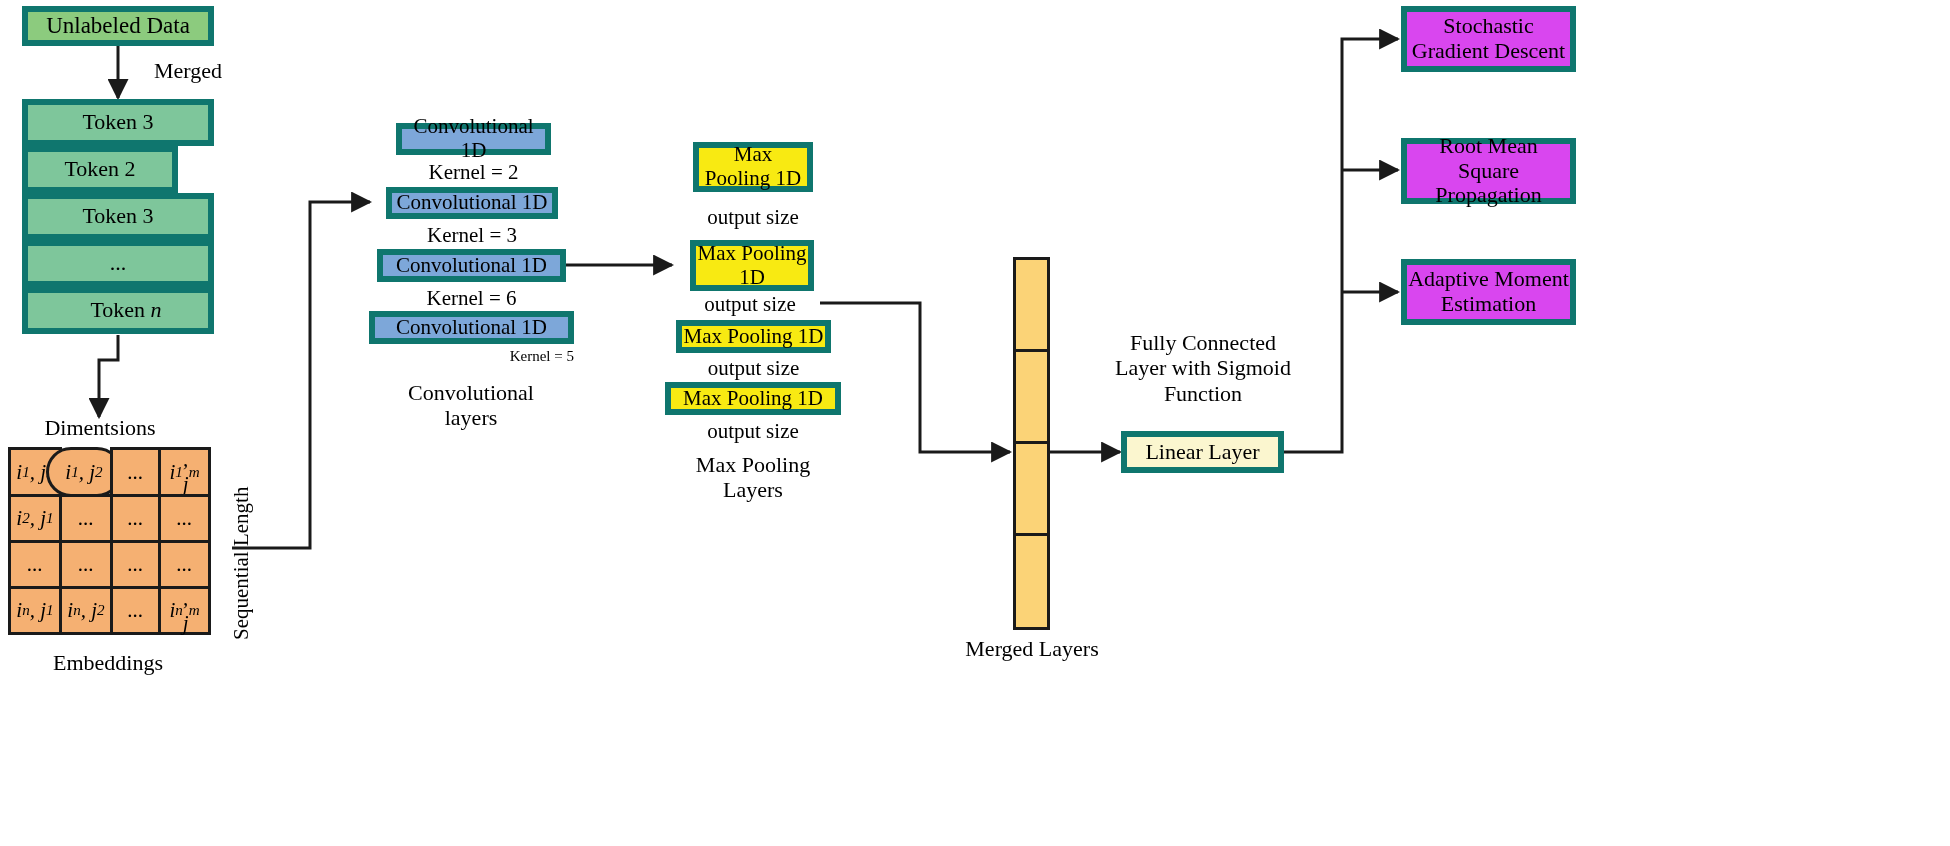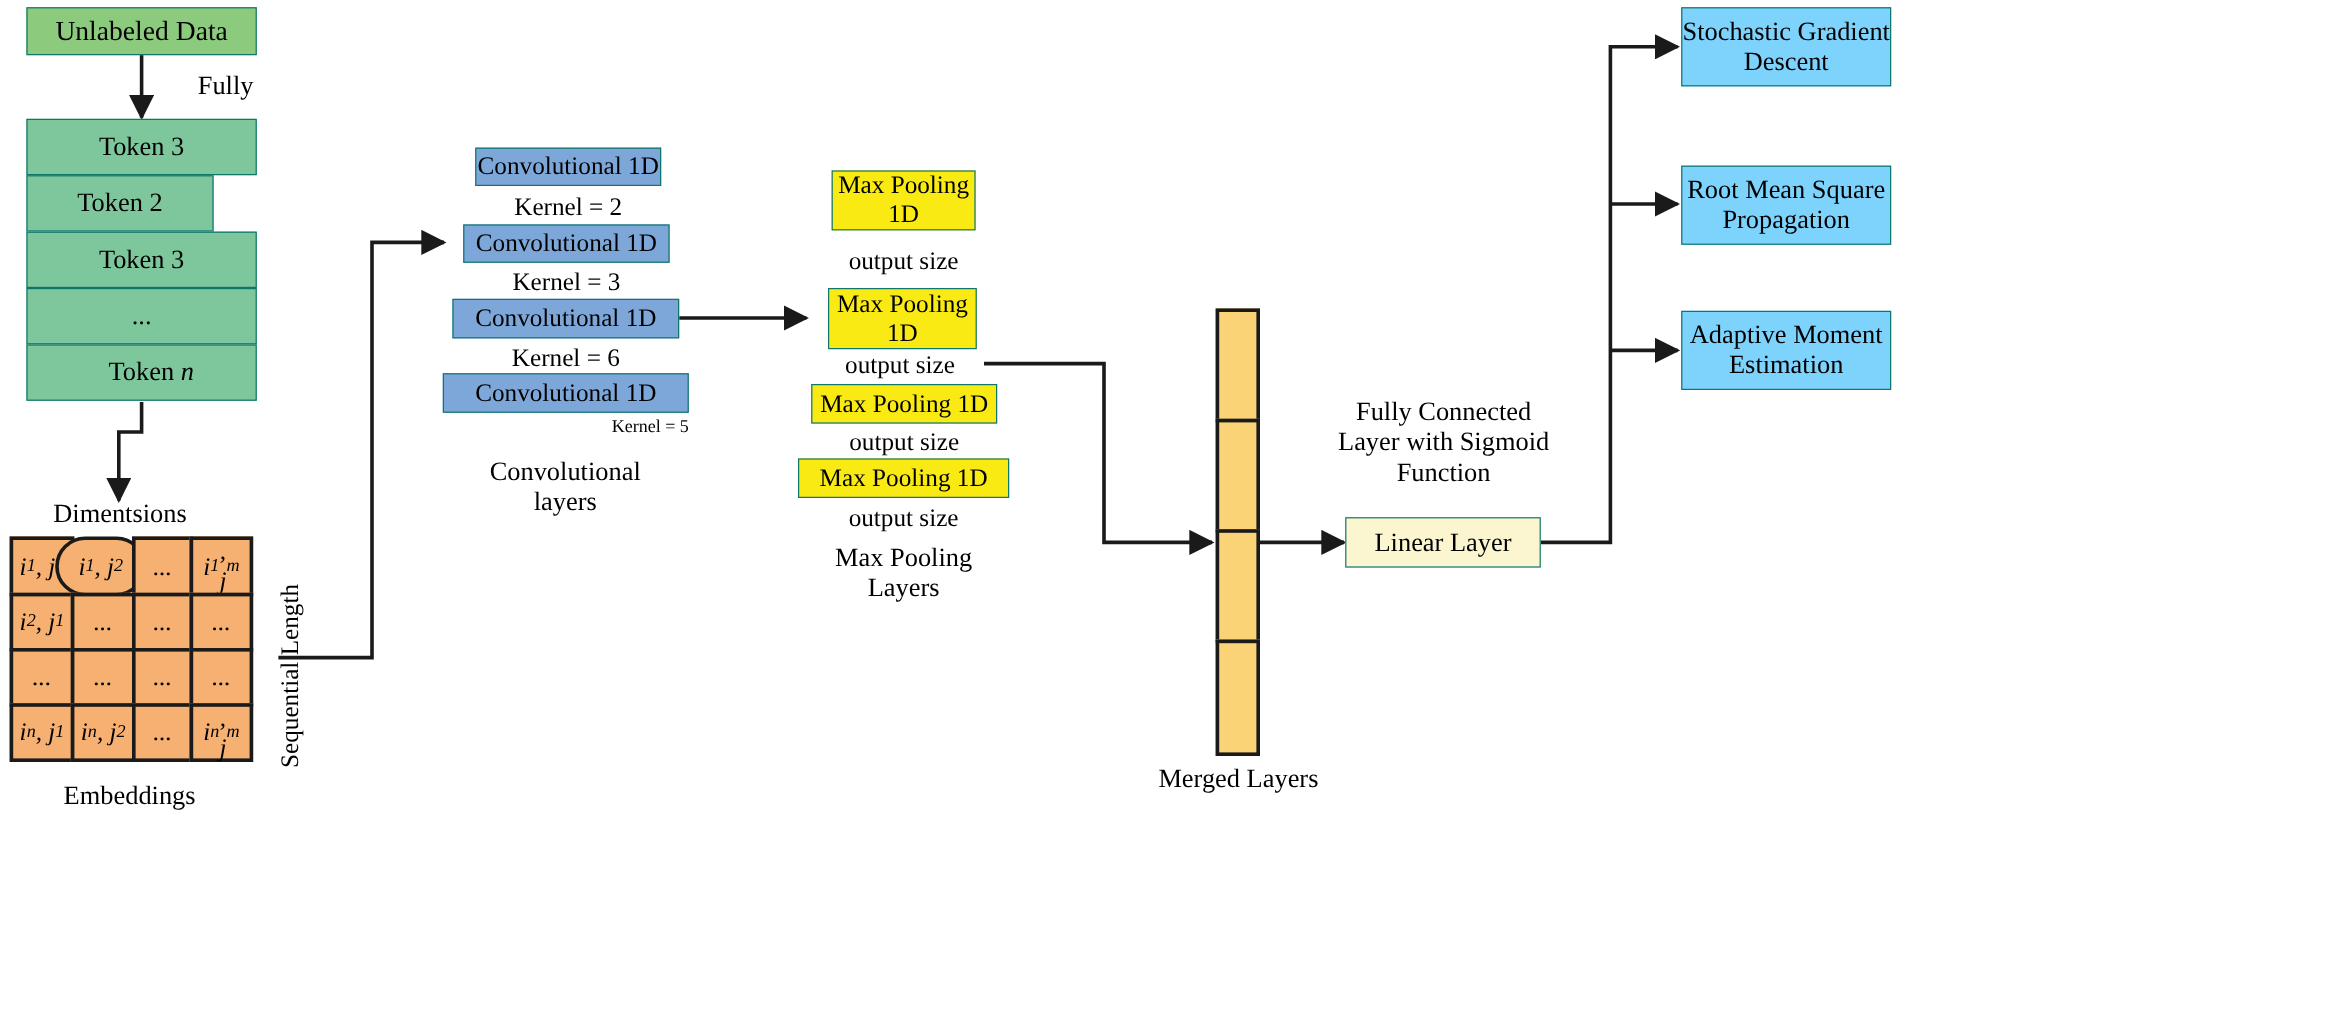--- a/index.html
+++ b/index.html
@@ -1,30 +1,30 @@
 <!DOCTYPE html>
 <html><head>
 <meta charset="utf-8">
 <style>
   html,body{margin:0;padding:0;background:#ffffff;}
   body{width:1950px;height:846px;position:relative;overflow:hidden;
        font-family:"Liberation Serif","DejaVu Serif",serif;color:#000;}
   #stage{position:absolute;left:0;top:0;width:1950px;height:846px;}
 
-  .box{position:absolute;box-sizing:border-box;border:1px solid #0f766e;
+  .box{position:absolute;box-sizing:border-box;border:6px solid #0f766e;
        display:flex;align-items:center;justify-content:center;text-align:center;
        line-height:1.12;}
   .lbl{position:absolute;text-align:center;line-height:1.15;white-space:pre-line;}
 
   .green-head{background:#8ccb7e;}
   .green-tok{background:#7ec69b;}
   .blue{background:#7da7d9;}
   .yellow{background:#f8ea12;}
   .cream{background:#fbf6cf;}
-  .red{background:#7dd3fc;}
+  .red{background:#d946ef;}
 
   svg.wires{position:absolute;left:0;top:0;width:1950px;height:846px;
             pointer-events:none;overflow:visible;}
   .cell{position:absolute;box-sizing:border-box;background:#f5b072;
         border:3px solid #1a1a1a;display:flex;align-items:center;
         justify-content:center;text-align:center;font-size:21px;font-style:italic;}
   .seg{position:absolute;box-sizing:border-box;background:#fbd377;
        border:3px solid #1a1a1a;}
   .rot{position:absolute;transform-origin:left top;white-space:nowrap;}
   sub{font-size:0.72em;vertical-align:-0.3em;}
@@ -50,21 +50,21 @@
       <path d="M 1050 452 L 1120 452"></path>
       <path d="M 1284 452 L 1342 452 L 1342 39 L 1398 39"></path>
       <path d="M 1342 170 L 1398 170"></path>
       <path d="M 1342 292 L 1398 292"></path>
     </g>
   </svg>
 
   <div class="box green-head" style="left:22px;top:6px;width:192px;height:40px;font-size:23px;">
     <span>Unlabeled Data</span>
   </div>
-  <div class="lbl" style="left:128px;top:58px;width:120px;font-size:22px;">Fully</div>
+  <div class="lbl" style="left:128px;top:58px;width:120px;font-size:22px;">Merged</div>
 
   <div class="box green-tok" style="left:22px;top:99px;width:192px;height:47px;font-size:22px;">
     <span>Token 3</span>
   </div>
   <div class="box green-tok" style="left:22px;top:146px;width:156px;height:47px;font-size:22px;">
     <span>Token 2</span>
   </div>
   <div class="box green-tok" style="left:22px;top:193px;width:192px;height:47px;font-size:22px;">
     <span>Token 3</span>
   </div>

